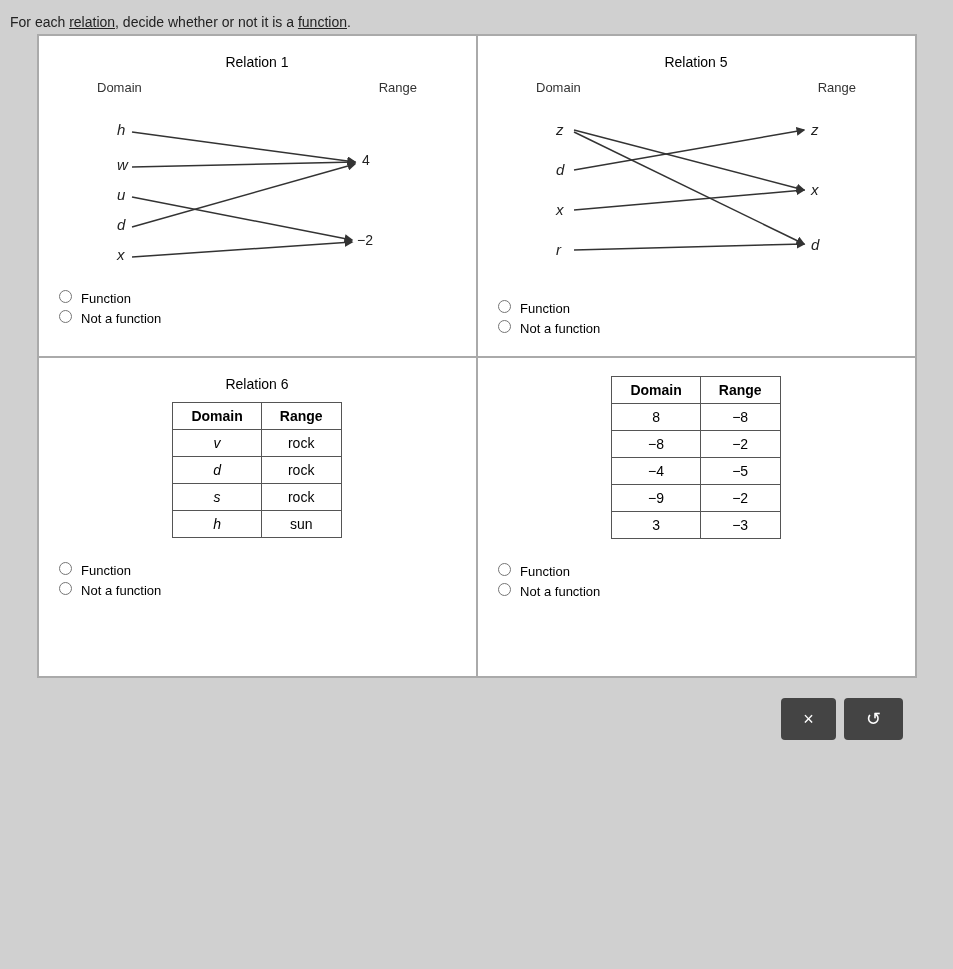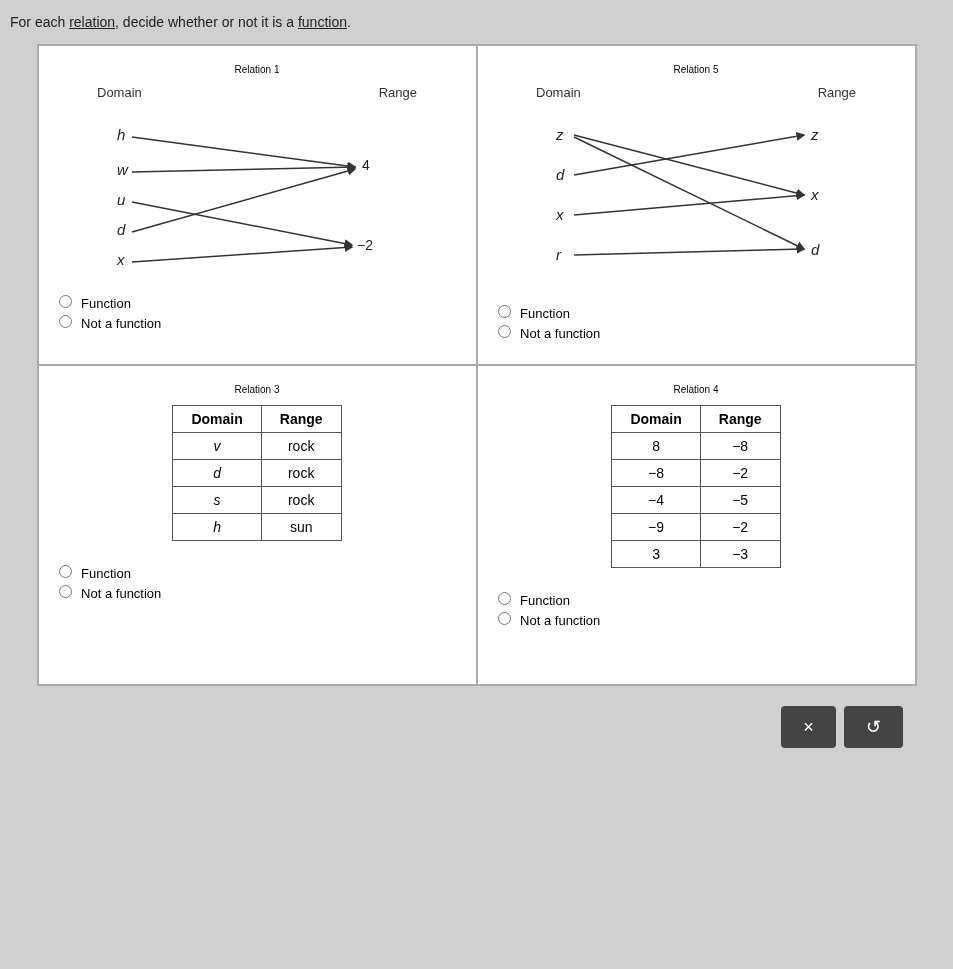--- a/index.html
+++ b/index.html
@@ -7,21 +7,20 @@
       background: #d0d0d0;
       font-family: Arial, sans-serif;
       font-size: 14px;
       padding: 10px;
       width: 953px;
       min-height: 969px;
     }
     .instruction {
       font-size: 14px;
       color: #222;
-      margin-bottom: 10px;
       padding: 4px 0;
     }
     .instruction u { text-decoration: underline; }
     .main-container {
       background: white;
       border: 1px solid #aaa;
       width: 880px;
       margin: 0 auto;
     }
     .grid-2x2 {
@@ -30,21 +29,21 @@
       grid-template-rows: auto auto;
     }
     .quadrant {
       border: 1px solid #aaa;
       padding: 18px 20px 16px 20px;
       position: relative;
       min-height: 320px;
     }
     .quadrant-title {
       text-align: center;
-      font-size: 10px;
+      font-size: 14px;
       font-weight: normal;
       margin-bottom: 10px;
     }
     .radio-group {
       margin-top: 10px;
     }
     .radio-group label {
       display: block;
       margin-bottom: 4px;
       font-size: 13px;
@@ -200,21 +199,21 @@
         <label>
           <input type="radio" name="rel2" value="function" style=""> Function
         </label>
         <label>
           <input type="radio" name="rel2" value="notfunction" style=""> Not a function
         </label>
       </div>
     </div>
 
     <div class="quadrant">
-      <div class="quadrant-title">Relation 3</div>
+      <div class="quadrant-title">Relation 6</div>
       <div class="table-center">
         <table class="relation-table">
           <thead>
             <tr>
               <th>Domain</th>
               <th>Range</th>
             </tr>
           </thead>
           <tbody>
             <tr>
@@ -240,21 +239,20 @@
         <label>
           <input type="radio" name="rel3" value="function" style=""> Function
         </label>
         <label>
           <input type="radio" name="rel3" value="notfunction" style=""> Not a function
         </label>
       </div>
     </div>
 
     <div class="quadrant">
-      <div class="quadrant-title">Relation 4</div>
       <div class="table-center">
         <table class="relation-table">
           <thead>
             <tr>
               <th>Domain</th>
               <th>Range</th>
             </tr>
           </thead>
           <tbody>
             <tr>

